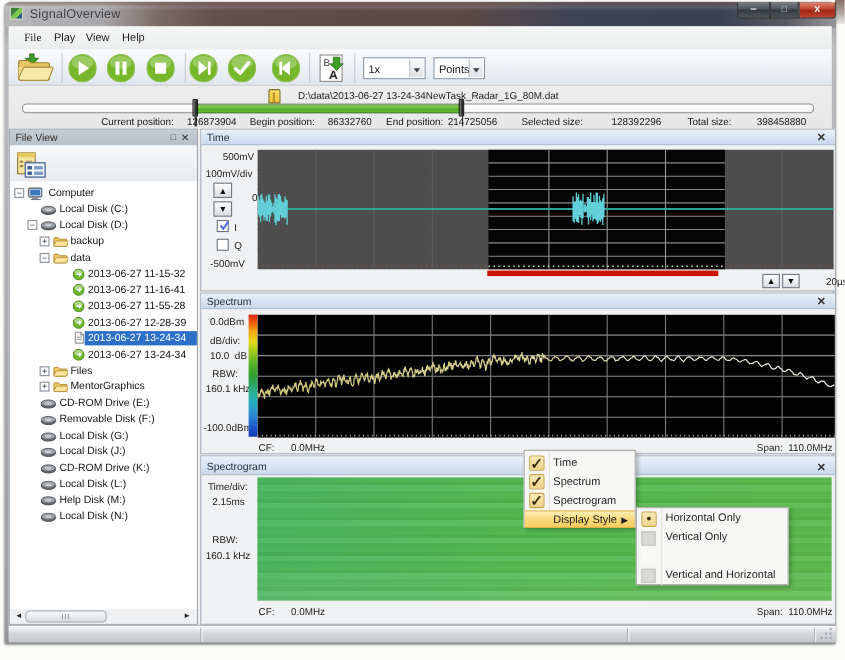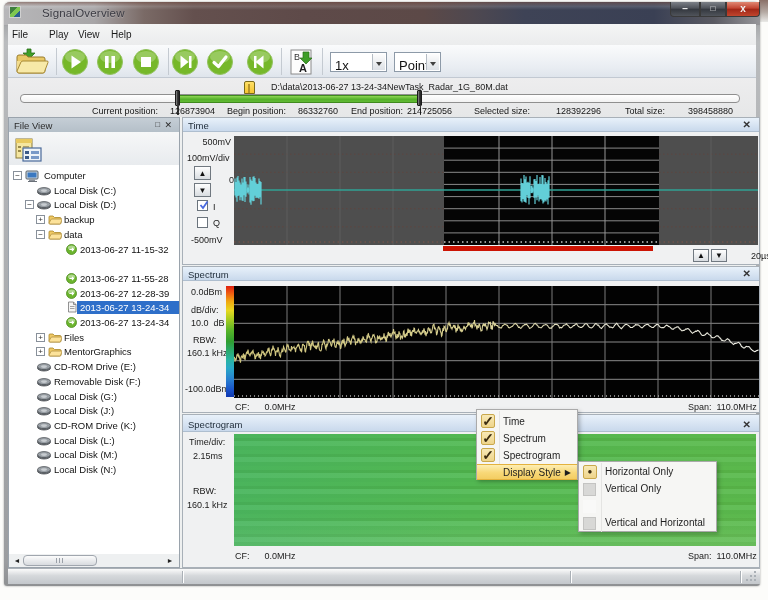--- a/index.html
+++ b/index.html
@@ -4,37 +4,37 @@
 html,body{width:768px;height:600px;}
 body{position:relative;background:#fcfcfa;overflow:hidden;font-family:"Liberation Sans",sans-serif;}
 .a{position:absolute;}
 
 #frame{left:4px;top:2px;width:756px;height:584px;border-radius:6px 6px 3px 3px;
  background:linear-gradient(180deg,#9a9a9c,#8e8e90 20px,#a8aaac 24px,#babcbe 40px,#9b9da0 560px,#8f9193 100%);
  box-shadow:0 0 2px rgba(80,80,80,.6);}
 #titlebar{left:4px;top:2px;width:756px;height:23px;border-radius:6px 6px 0 0;
  background:linear-gradient(90deg,#b7b7b9 0,#a8a6a8 90px,#7a6a66 140px,#64504e 190px,#5e4a49 300px,#5c4947 420px,#4e4850 470px,#3e4356 520px,#3a4054 650px,#5a5a62 710px,#96969a 100%);}
 #titlebar:after{content:"";position:absolute;left:0;top:0;width:100%;height:8px;border-radius:6px 6px 0 0;background:linear-gradient(180deg,rgba(120,80,70,.55),rgba(255,255,255,.14) 55%,rgba(255,255,255,0));}
-#title{left:42px;top:7px;font-size:11.5px;color:#3c3c44;text-shadow:0 1px 1px rgba(255,255,255,.25);letter-spacing:.2px;}
+#title{left:27px;top:7px;font-size:11.5px;color:#3c3c44;text-shadow:0 1px 1px rgba(255,255,255,.25);letter-spacing:.2px;}
 #appicon{left:10px;top:7px;width:10px;height:10px;background:linear-gradient(135deg,#3f7f3f 0 40%,#7ec850 40% 70%,#2a5f8f 70%);outline:1px solid #d0d0d0;}
 
 .wbtn{top:2px;height:15px;border:1px solid #3a3a3a;border-top:none;
  background:linear-gradient(180deg,#7c8087 0%,#4d5158 45%,#33373e 50%,#50545b 100%);color:#f0f0f0;}
 #wmin{left:670px;width:30px;border-radius:0 0 0 4px;}
 #wmax{left:700px;width:26px;}
 #wclose{left:726px;width:34px;border-radius:0 0 4px 0;background:linear-gradient(180deg,#e08873 0%,#c14330 45%,#a02616 50%,#c0452e 100%);}
 .wg{position:absolute;left:50%;top:50%;transform:translate(-50%,-50%);font-size:10px;font-weight:bold;line-height:10px;}
 
 #inner{left:8px;top:24px;width:748px;height:559px;background:#eef0f0;}
 #menubar{left:8px;top:24px;width:748px;height:21px;background:linear-gradient(180deg,#f4f5f5,#ebeced);font-size:10px;color:#1b1b1b;}
 #menubar span{position:absolute;top:5px;}
 #toolbar{left:8px;top:45px;width:748px;height:33px;background:linear-gradient(180deg,#fafbfc,#e9edf2 70%,#dfe5ec);border-bottom:1px solid #c2c9d2;}
 .tsep{top:48px;width:1px;height:27px;background:#c4cad1;}
 
-.combo{top:52px;height:20px;background:#fff;border:1px solid #8d9aa8;font-size:13px;color:#111;}
+.combo{top:52px;height:20px;background:#fff;border:1px solid #8d9aa8;font-size:10px;color:#111;}
 .combo .arr{position:absolute;right:1px;top:1px;bottom:1px;width:13px;background:linear-gradient(180deg,#fdfdfd,#dde1e6);border-left:1px solid #b5bcc4;}
 .combo .arr:after{content:"";position:absolute;left:3px;top:8px;border:3.5px solid transparent;border-top:4px solid #404040;}
 .combo .ctext{position:absolute;left:4px;top:5px;}
 
 #posarea{left:8px;top:78px;width:748px;height:39px;background:linear-gradient(180deg,#ededee,#e6e7e8);}
 #fpath{left:271px;top:82px;font-size:9px;color:#1a1a1a;}
 #ptrack{left:20px;top:94px;width:720px;height:9px;background:linear-gradient(180deg,#fff,#f2f2f2);border:1px solid #8f8f8f;border-radius:4px;}
 #pfill{left:177px;top:94.5px;width:242px;height:8px;background:linear-gradient(180deg,#8ed654,#54b02a 55%,#62ba34);border:1px solid #3f8a1e;}
 .phandle{top:90px;width:5px;height:16px;background:linear-gradient(90deg,#9a9a9a,#3c3c3c 45%,#222);border:1px solid #1a1a1a;border-radius:1px;}
 .ptick{top:105px;width:1.5px;height:9px;background:#3a3a3a;}
@@ -79,21 +79,21 @@
     <span class="wg">–</span>
   </div>
 <div class="a wbtn" id="wmax">
     <span class="wg" style="font-size:8px;">□</span>
   </div>
 <div class="a wbtn" id="wclose">
     <span class="wg">x</span>
   </div>
 <div class="a" id="inner"></div>
 <div class="a" id="menubar">
-  <span style="left:4px;">File</span>
+  <span style="left:14px;font-family:Liberation Serif, serif;">File</span>
     <span style="left:41px;">Play</span>
   <span style="left:70px;">View</span>
     <span style="left:103px;">Help</span>
 </div>
 <div class="a" id="toolbar"></div>
 
 <svg class="a" style="left:14px;top:47px;" width="36" height="30" viewBox="0 0 36 30">
 <path d="M13 6 L13 2 L17 2 L17 6 L21 6 L15 12 L9 6 Z" fill="#3f9e28" stroke="#2a6e18" stroke-width="0.8"></path>
 <path d="M3 10 Q3 8 5 8 L12 8 L14 10 L29 10 Q31 10 31 12 L31 24 Q31 26 29 26 L5 26 Q3 26 3 24 Z" fill="#e8c867" stroke="#9a7d2c" stroke-width="1"></path>
 <path d="M3 14 L31 14 L31 24 Q31 26 29 26 L5 26 Q3 26 3 24 Z" fill="#f2dc8e"></path>
@@ -250,20 +250,28 @@
       <i style="left:55px;color:#111;">data</i>
     </div>
     <div class="row" style="top:76.5px;">
       <svg style="position:absolute;left:57px;top:2px;" width="11" height="11" viewBox="0 0 11 11">
         <circle cx="5.5" cy="5.5" r="5" fill="#6cb52e" stroke="#4a8a1a" stroke-width="0.8"></circle>
         <ellipse cx="5.5" cy="3.6" rx="3.6" ry="2.2" fill="rgba(255,255,255,0.45)"></ellipse>
         <path d="M3.4 5.5 L7.6 5.5 M5.9 3.8 L7.6 5.5 L5.9 7.2" stroke="#fff" stroke-width="1.1" fill="none"></path>
       </svg>
       <i style="left:71px;color:#111;">2013-06-27 11-15-32</i>
     </div>
+    <div class="row" style="top:91.2px;">
+      <svg style="position:absolute;left:57px;top:2px;" width="11" height="11" viewBox="0 0 11 11">
+        <circle cx="5.5" cy="5.5" r="5" fill="#6cb52e" stroke="#4a8a1a" stroke-width="0.8"></circle>
+        <ellipse cx="5.5" cy="3.6" rx="3.6" ry="2.2" fill="rgba(255,255,255,0.45)"></ellipse>
+        <path d="M3.4 5.5 L7.6 5.5 M5.9 3.8 L7.6 5.5 L5.9 7.2" stroke="#fff" stroke-width="1.1" fill="none"></path>
+      </svg>
+      <i style="left:71px;color:#111;">2013-06-27 11-16-41</i>
+    </div>
     <div class="row" style="top:105.9px;">
       <svg style="position:absolute;left:57px;top:2px;" width="11" height="11" viewBox="0 0 11 11">
         <circle cx="5.5" cy="5.5" r="5" fill="#6cb52e" stroke="#4a8a1a" stroke-width="0.8"></circle>
         <ellipse cx="5.5" cy="3.6" rx="3.6" ry="2.2" fill="rgba(255,255,255,0.45)"></ellipse>
         <path d="M3.4 5.5 L7.6 5.5 M5.9 3.8 L7.6 5.5 L5.9 7.2" stroke="#fff" stroke-width="1.1" fill="none"></path>
       </svg>
       <i style="left:71px;color:#111;">2013-06-27 11-55-28</i>
     </div>
     <div class="row" style="top:120.6px;">
       <svg style="position:absolute;left:57px;top:2px;" width="11" height="11" viewBox="0 0 11 11">
@@ -356,21 +364,21 @@
         <ellipse cx="7" cy="4.6" rx="3" ry="1.3" fill="#c8ccd0"></ellipse>
       </svg>
       <i style="left:45px;color:#111;">Local Disk (L:)</i>
     </div>
     <div class="row" style="top:282.3px;">
       <svg style="position:absolute;left:28px;top:3px;" width="14" height="10" viewBox="0 0 14 10">
         <ellipse cx="7" cy="6" rx="6.5" ry="3" fill="#6a6f74" stroke="#45494e" stroke-width="0.8"></ellipse>
         <ellipse cx="7" cy="4.6" rx="6.5" ry="3" fill="#9aa0a6" stroke="#50555a" stroke-width="0.8"></ellipse>
         <ellipse cx="7" cy="4.6" rx="3" ry="1.3" fill="#c8ccd0"></ellipse>
       </svg>
-      <i style="left:45px;color:#111;">Local Disk (M:)</i>
+      <i style="left:45px;color:#111;">Help Disk (M:)</i>
     </div>
     <div class="row" style="top:297.0px;">
       <svg style="position:absolute;left:28px;top:3px;" width="14" height="10" viewBox="0 0 14 10">
         <ellipse cx="7" cy="6" rx="6.5" ry="3" fill="#6a6f74" stroke="#45494e" stroke-width="0.8"></ellipse>
         <ellipse cx="7" cy="4.6" rx="6.5" ry="3" fill="#9aa0a6" stroke="#50555a" stroke-width="0.8"></ellipse>
         <ellipse cx="7" cy="4.6" rx="3" ry="1.3" fill="#c8ccd0"></ellipse>
       </svg>
       <i style="left:45px;color:#111;">Local Disk (N:)</i>
     </div>
   </div>

